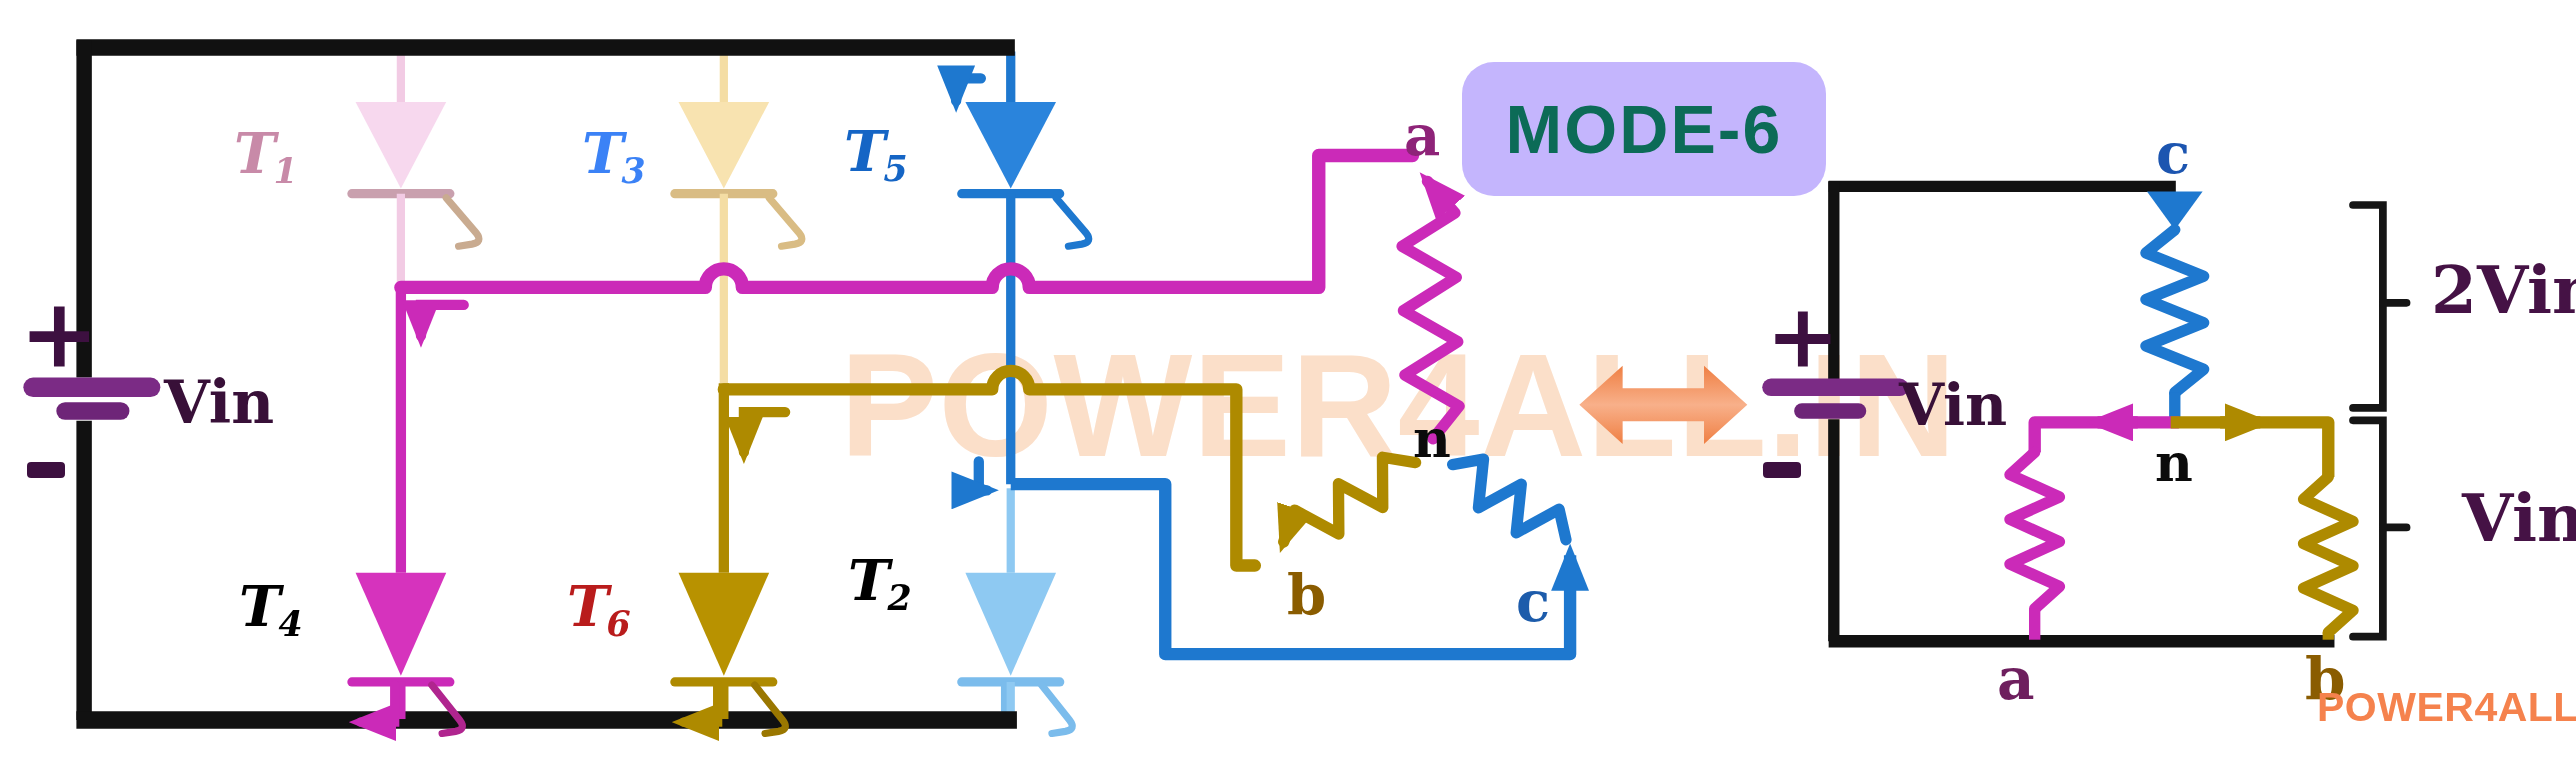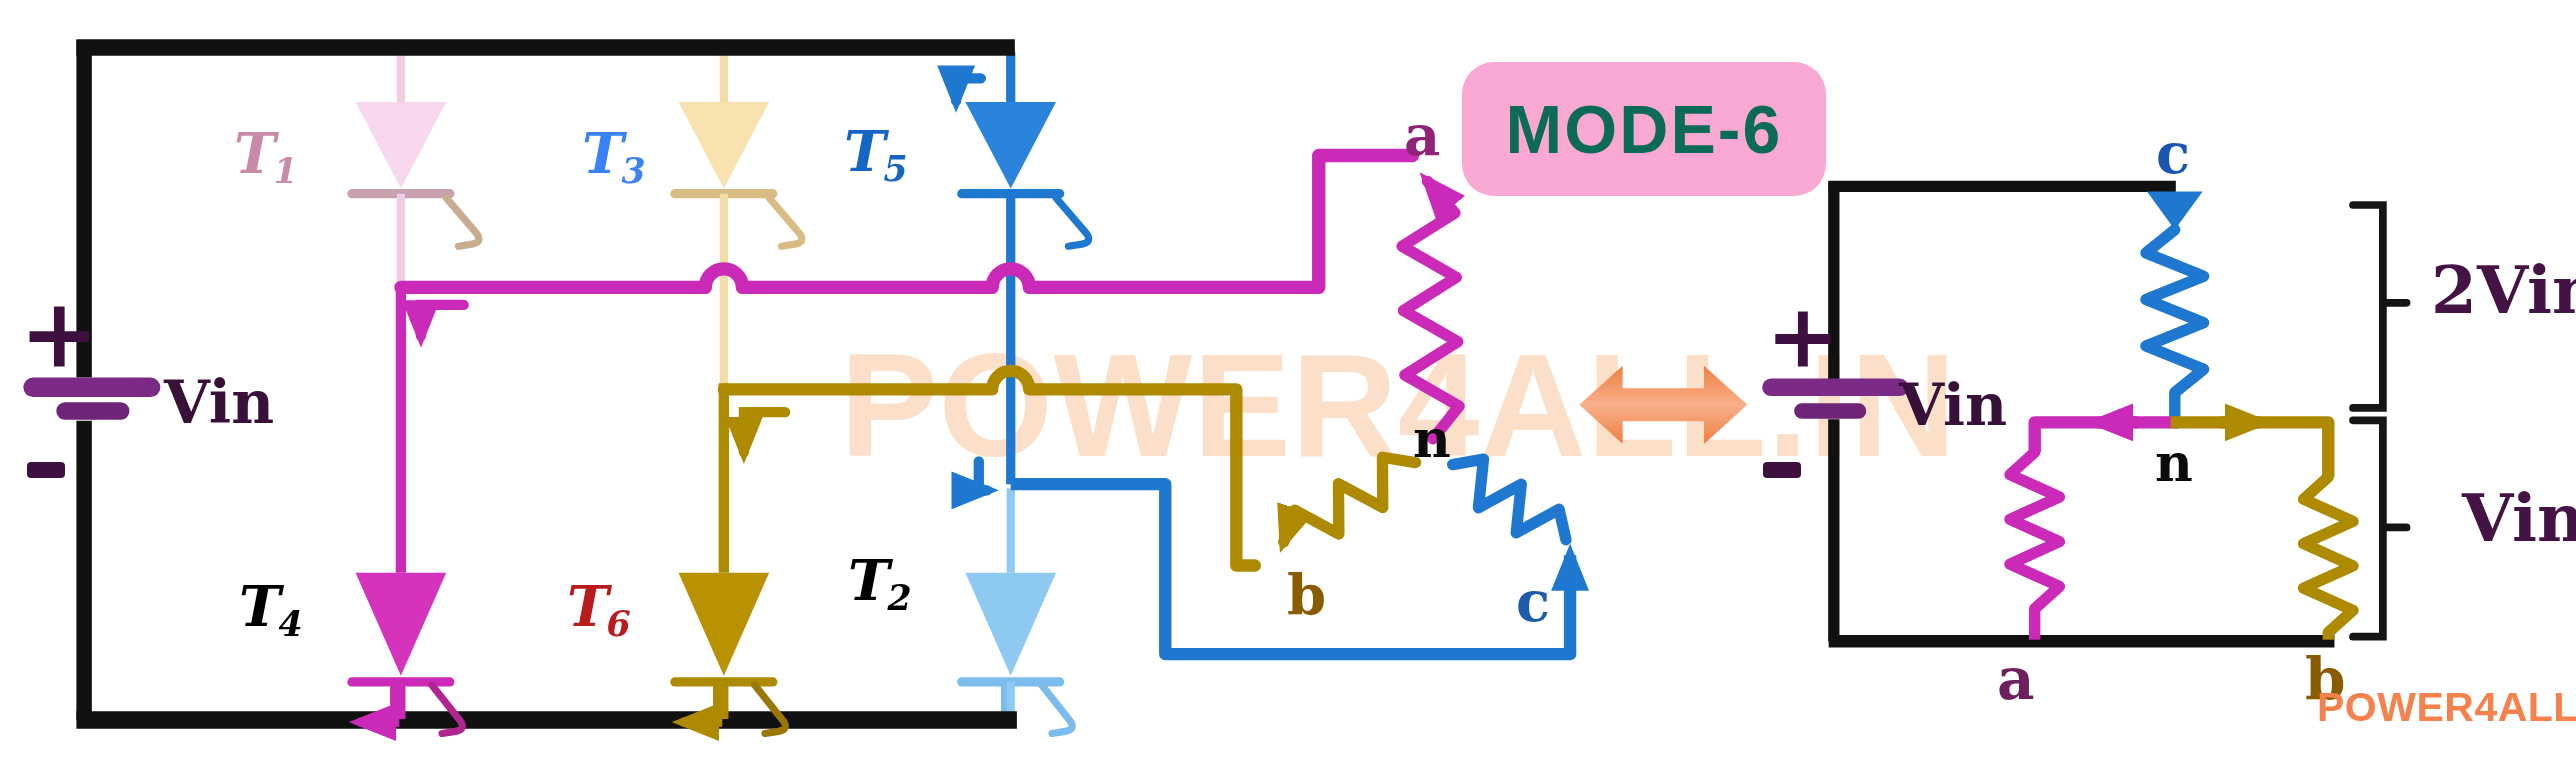--- a/index.html
+++ b/index.html
@@ -7,21 +7,21 @@
           font-family:"DejaVu Serif", serif;}
   svg{position:absolute;left:0;top:0;}
   .lbl{position:absolute;line-height:1;white-space:nowrap;font-weight:bold;}
   .tl{font-size:56px;font-style:italic;}
   .tl sub{font-size:0.62em;vertical-align:-0.30em;margin-left:-2.1px;font-weight:bold;}
   .wm-center{position:absolute;left:840px;top:332px;font-family:"Liberation Sans",sans-serif;
              font-weight:bold;font-size:147px;letter-spacing:0.5px;color:#fbdfc9;line-height:1;}
   .wm-corner{position:absolute;left:2317px;top:687px;font-family:"Liberation Sans",sans-serif;
              font-weight:bold;font-size:41px;letter-spacing:0.5px;color:#f5824d;line-height:1;}
   .badge{position:absolute;left:1462px;top:62px;width:364px;height:134px;border-radius:32px;
-         background:#f9a8d4;display:flex;align-items:center;justify-content:center;}
+         background:#c4b5fd;display:flex;align-items:center;justify-content:center;}
   .badge span{font-family:"Liberation Sans",sans-serif;font-weight:bold;font-size:68px;
          letter-spacing:2.1px;color:#0c6b57;}
   .sign{font-size:95px;color:#3d1040;}
   .minusbar{position:absolute;background:#3d1040;border-radius:4.1px;}
   .vinl{font-size:59px;color:#381038;}
   .vfrac{font-size:66px;color:#451245;}
 </style>
 </head>
 <body>
 

